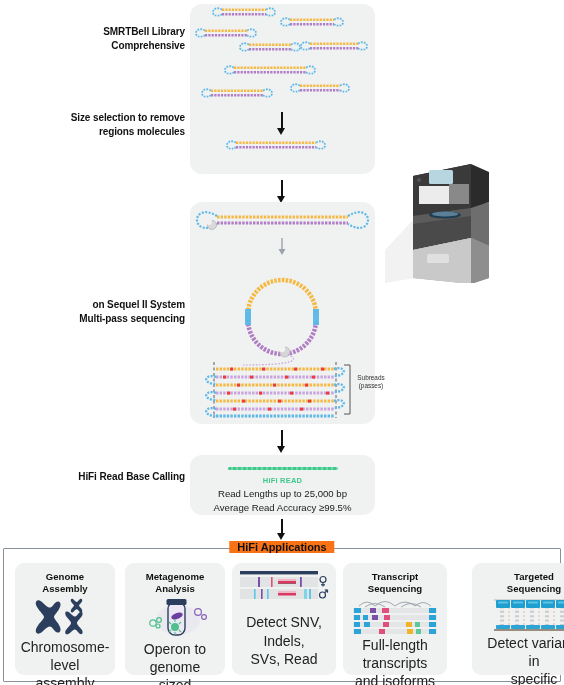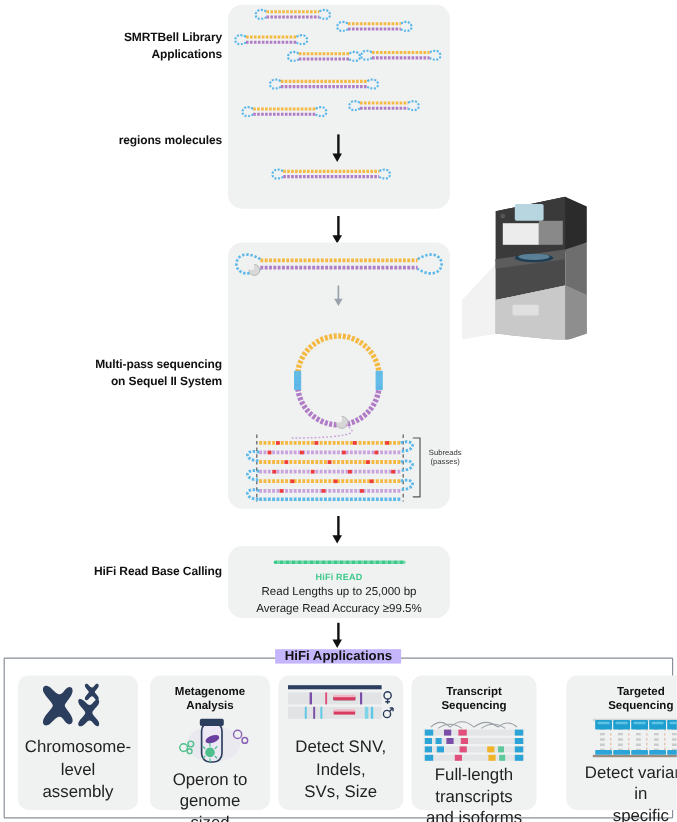--- a/index.html
+++ b/index.html
@@ -75,21 +75,21 @@
     position: absolute;
     left: 3px; top: 548px;
     width: 558px; height: 134px;
     border: 1px solid #8a9097;
     border-radius: 1px;
   }
   .appbracket-title {
     position: absolute;
     left: 50%; top: 541px;
     transform: translateX(-50%);
-    background: #c4b5fd;
+    background: #f97316;
     padding: 0 8px;
     font-weight: bold;
     font-size: 11px;
     color: #111;
     z-index: 3;
   }
 
   
   .app-card {
     position: absolute;
@@ -133,30 +133,31 @@
     color: #333;
     text-align: center;
     line-height: 1.25;
   }
 </style>
 </head>
 <body>
 
 <div class="step-label" style="left:10px; top:25px; width:175px;">
   <div>SMRTBell Library</div>
-  <div>Applications</div>
+  <div>Comprehensive</div>
 </div>
 
 <div class="step-label" style="left:10px; top:111px; width:175px;">
+  <div>Size selection to remove</div>
   <div>regions molecules</div>
 </div>
 
 <div class="step-label" style="left:10px; top:298px; width:175px;">
+  <div>on Sequel II System</div>
   <div>Multi-pass sequencing</div>
-  <div>on Sequel II System</div>
 </div>
 
 <div class="step-label" style="left:10px; top:470px; width:175px;">
   <div>HiFi Read Base Calling</div>
 </div>
 
 <div class="panel" style="left:190px; top:4px; width:185px; height:170px;"></div>
 
 <svg class="stage" style="left:190px; top:4px;" width="185" height="170" viewBox="0 0 185 170">
   <defs>
@@ -345,20 +346,24 @@
   </div>
 </div>
 
 <div class="arrow-v" style="left:281px; top:519px; height:16px;"></div>
 <div class="arrow-head" style="left:277px; top:533px;"></div>
 
 <div class="appbracket"></div>
 <div class="appbracket-title">HiFi Applications</div>
 
 <div class="app-card" style="left:15px;">
+  <div class="app-title">
+    <div>Genome</div>
+    <div>Assembly</div>
+  </div>
   <div class="app-icon">
     <svg width="62" height="42" viewBox="0 0 62 42">
       <g fill="#2c3e5d">
         <path d="M8,6 C14,12 16,14 20,8 C24,3 28,6 26,11 C24,16 20,19 20,21
                  C20,23 24,26 26,31 C28,36 24,39 20,34 C16,28 14,30 8,36
                  C3,40 0,36 3,31 C6,26 10,23 10,21 C10,19 6,16 3,11 C0,6 3,2 8,6 Z"></path>
         <path d="M36,17 C40,21 41,22 44,18 C47,14 50,16 48,20 C46,23 43,25 43,27
                  C43,29 46,31 48,34 C50,38 47,40 44,36 C41,32 40,33 36,37
                  C32,40 30,37 32,34 C34,31 37,29 37,27 C37,25 34,23 32,20 C30,16 32,14 36,17 Z"></path>
         <path d="M40,4 C42,6 43,7 45,4 C47,1.5 49,3 48,5.5 C47,7.5 45,8.6 45,9.6
@@ -447,21 +452,21 @@
         <line x1="83" y1="16.8" x2="87" y2="16.8"></line>
         <circle cx="84.5" cy="27" r="3"></circle>
         <line x1="86.6" y1="24.9" x2="89.5" y2="22"></line>
         <line x1="86.8" y1="22" x2="89.5" y2="22"></line>
         <line x1="89.5" y1="22" x2="89.5" y2="24.7"></line>
       </g>
     </svg>
   </div>
   <div class="app-caption">
     <div>Detect SNV, Indels,</div>
-    <div>SVs, Size</div>
+    <div>SVs, Read</div>
   </div>
 </div>
 
 <div class="app-card" style="left:343px; width:104px;">
   <div class="app-title">
     <div>Transcript</div>
     <div>Sequencing</div>
   </div>
   <div class="app-icon">
     <svg width="88" height="40" viewBox="0 0 88 40">

